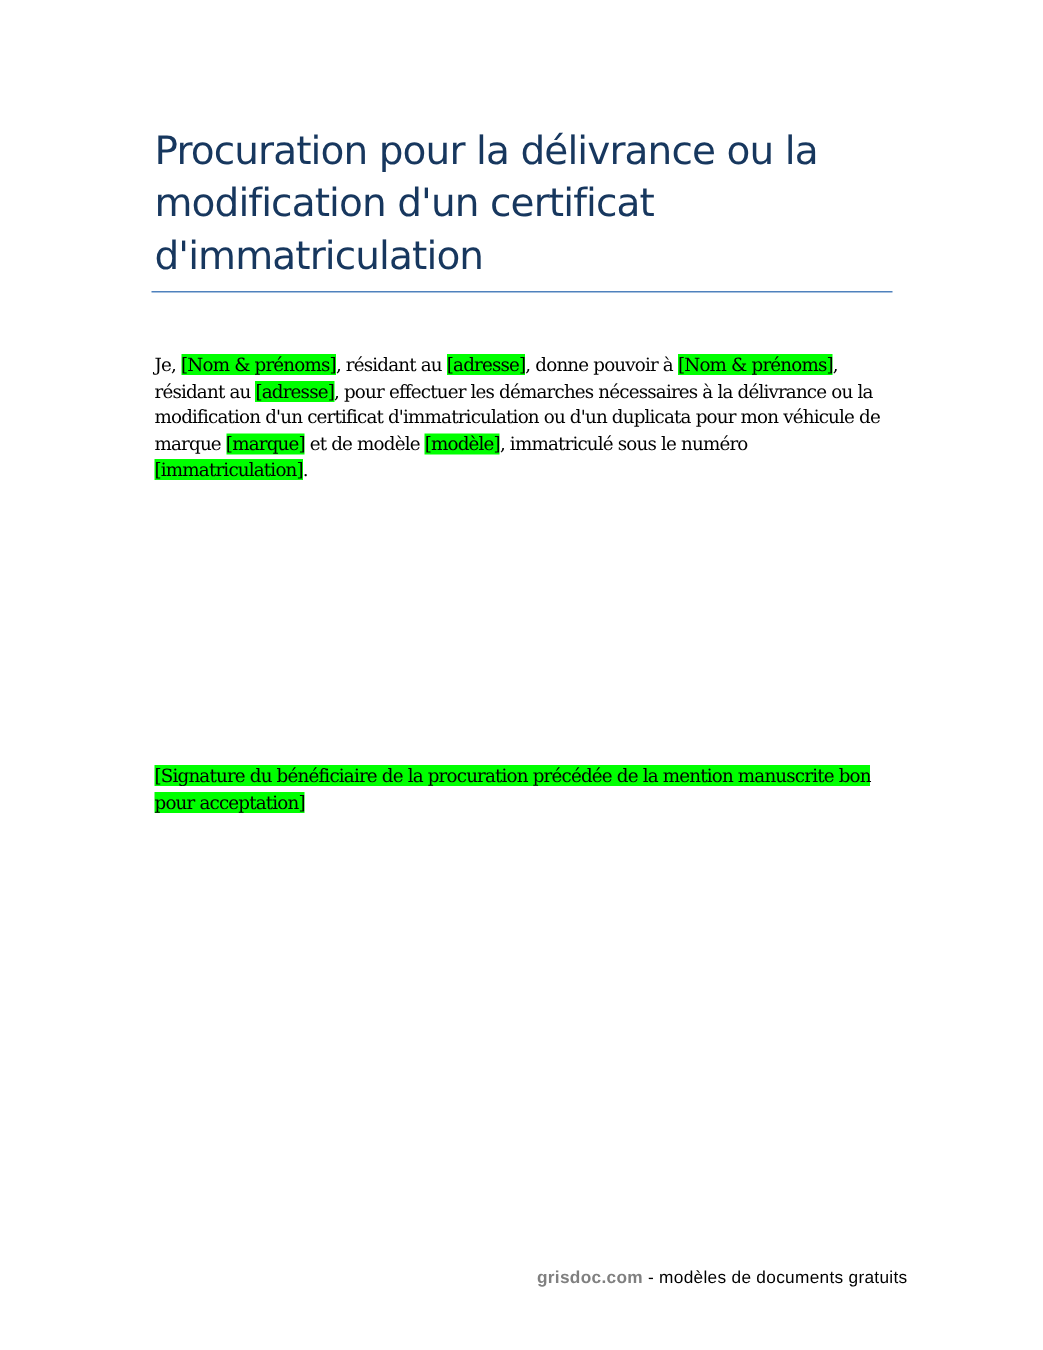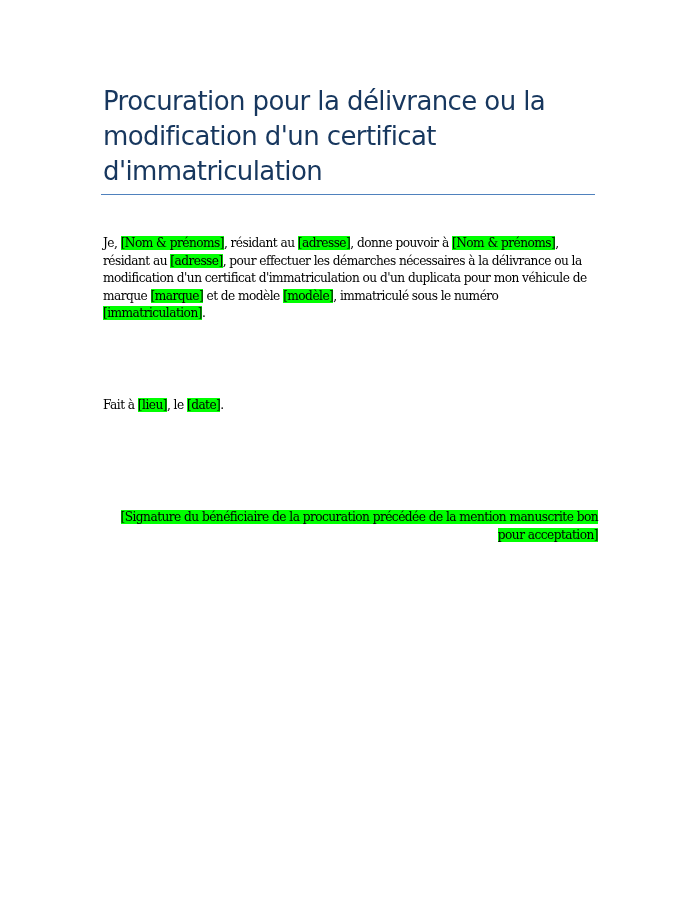--- a/index.html
+++ b/index.html
@@ -18,37 +18,37 @@
     .body {
       position: absolute; left: 103px; width: 495px;
       font-family: "DejaVu Serif", serif;
       font-size: 12.2px; line-height: 17.5px; color: #000;
       letter-spacing: -0.55px; margin: 0;
     }
     .p1 { top: 235px; }
     .p2 { top: 332px; }
     .p3 { top: 397px; }
     .p4 { top: 444px; }
-    .p5 { top: 509px; text-align: right; }
+    .p5 { top: 509px; }
     .hl { background: #00ff00; }
     .footer {
       position: absolute; left: 358px; top: 846px;
       font-family: "Liberation Sans", sans-serif;
       font-size: 11.5px; color: #000; white-space: nowrap; letter-spacing: 0.2px;
     }
     .footer .site { color: #808080; font-weight: bold; }
   </style>
 </head>
 <body>
 
 <div class="page">
   <h1 class="title">Procuration pour la délivrance ou la modification d'un certificat d'immatriculation</h1>
   <div class="rule"></div>
 
   <p class="body p1"><span>Je, </span><span class="hl">[Nom &amp; prénoms]</span><span>, résidant au </span><span class="hl">[adresse]</span><span>, donne pouvoir à </span><span class="hl">[Nom &amp; prénoms]</span><span>, résidant au </span><span class="hl">[adresse]</span><span>, pour effectuer les démarches nécessaires à la délivrance ou la modification d'un certificat d'immatriculation ou d'un duplicata pour mon véhicule de marque </span><span class="hl">[marque]</span><span> et de modèle </span><span class="hl">[modèle]</span><span>, immatriculé sous le numéro </span><span class="hl">[immatriculation]</span><span>.</span></p>
 
 
-  <p class="body p3"><span>Fait à </span><span class="hl">[lieu]</span><span>, le </span><span class="hl">[date]</span><span>.</span></p>
 
 
   <p class="body p5"><span class="hl">[Signature du bénéficiaire de la procuration précédée de la mention manuscrite bon pour acceptation]</span></p>
 
+  <div class="footer"><span class="site">grisdoc.com</span><span> - modèles de documents gratuits</span></div>
 </div>
 
 </body></html>

